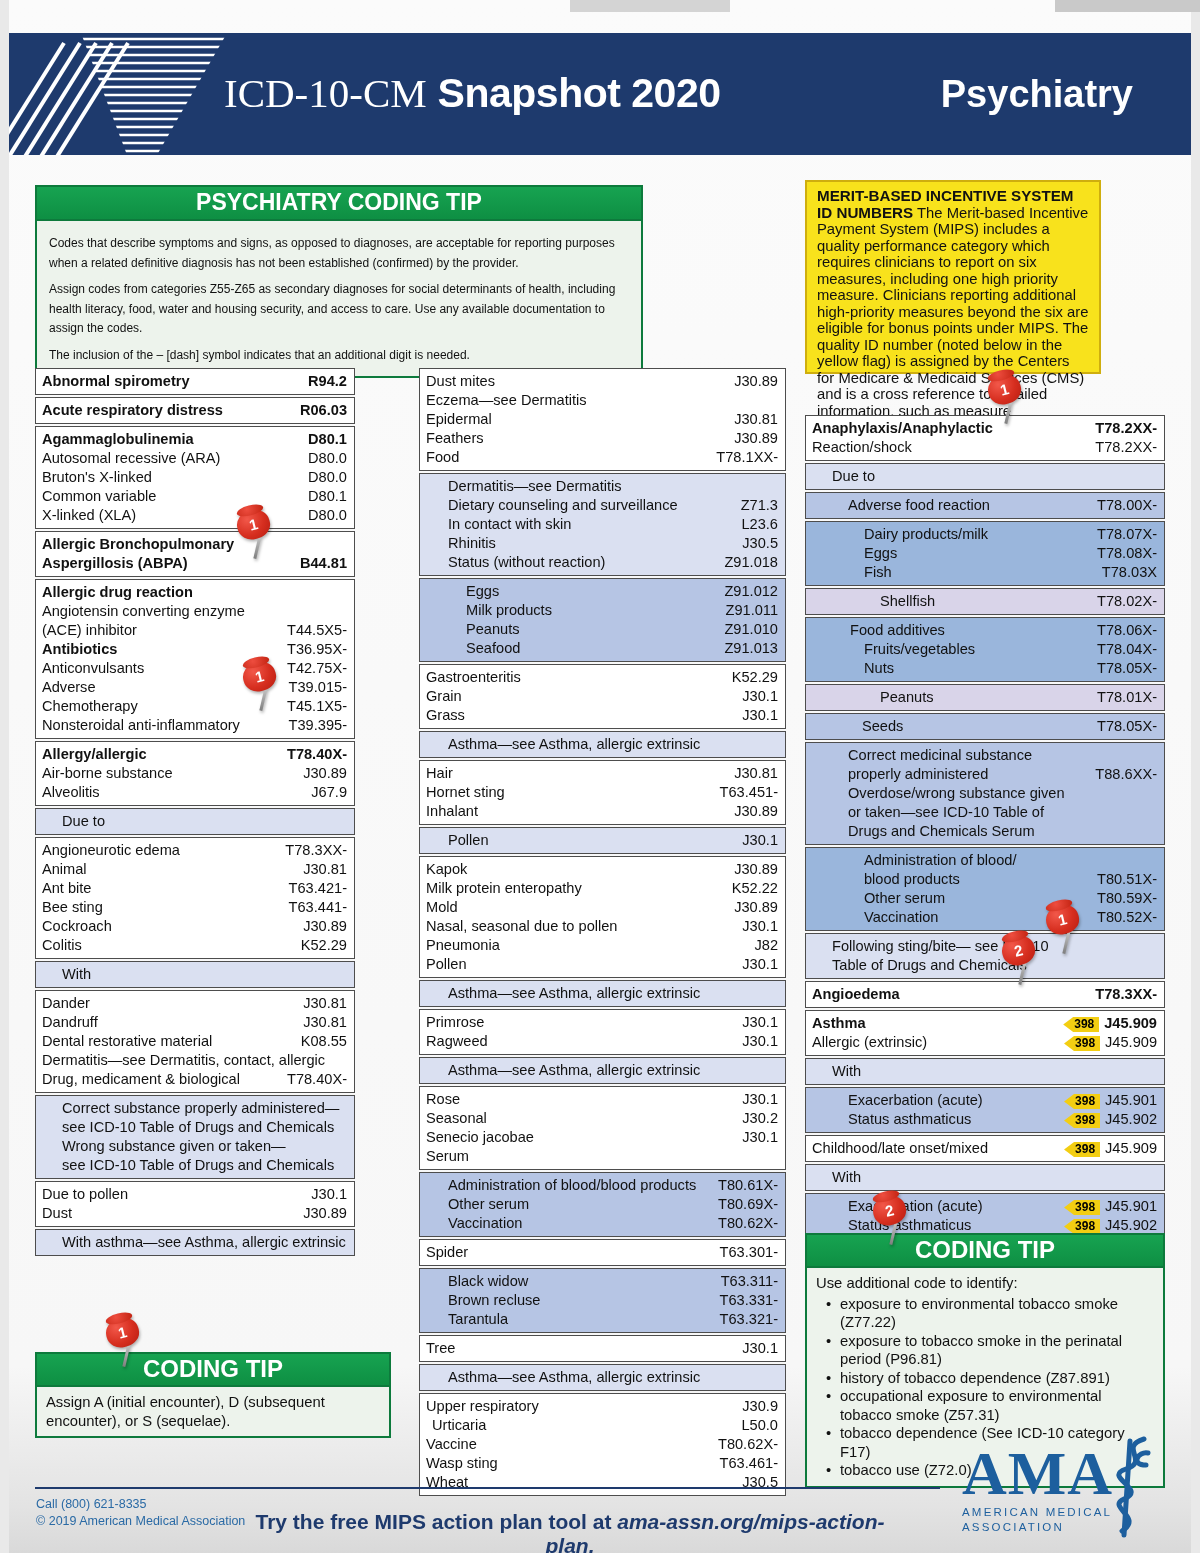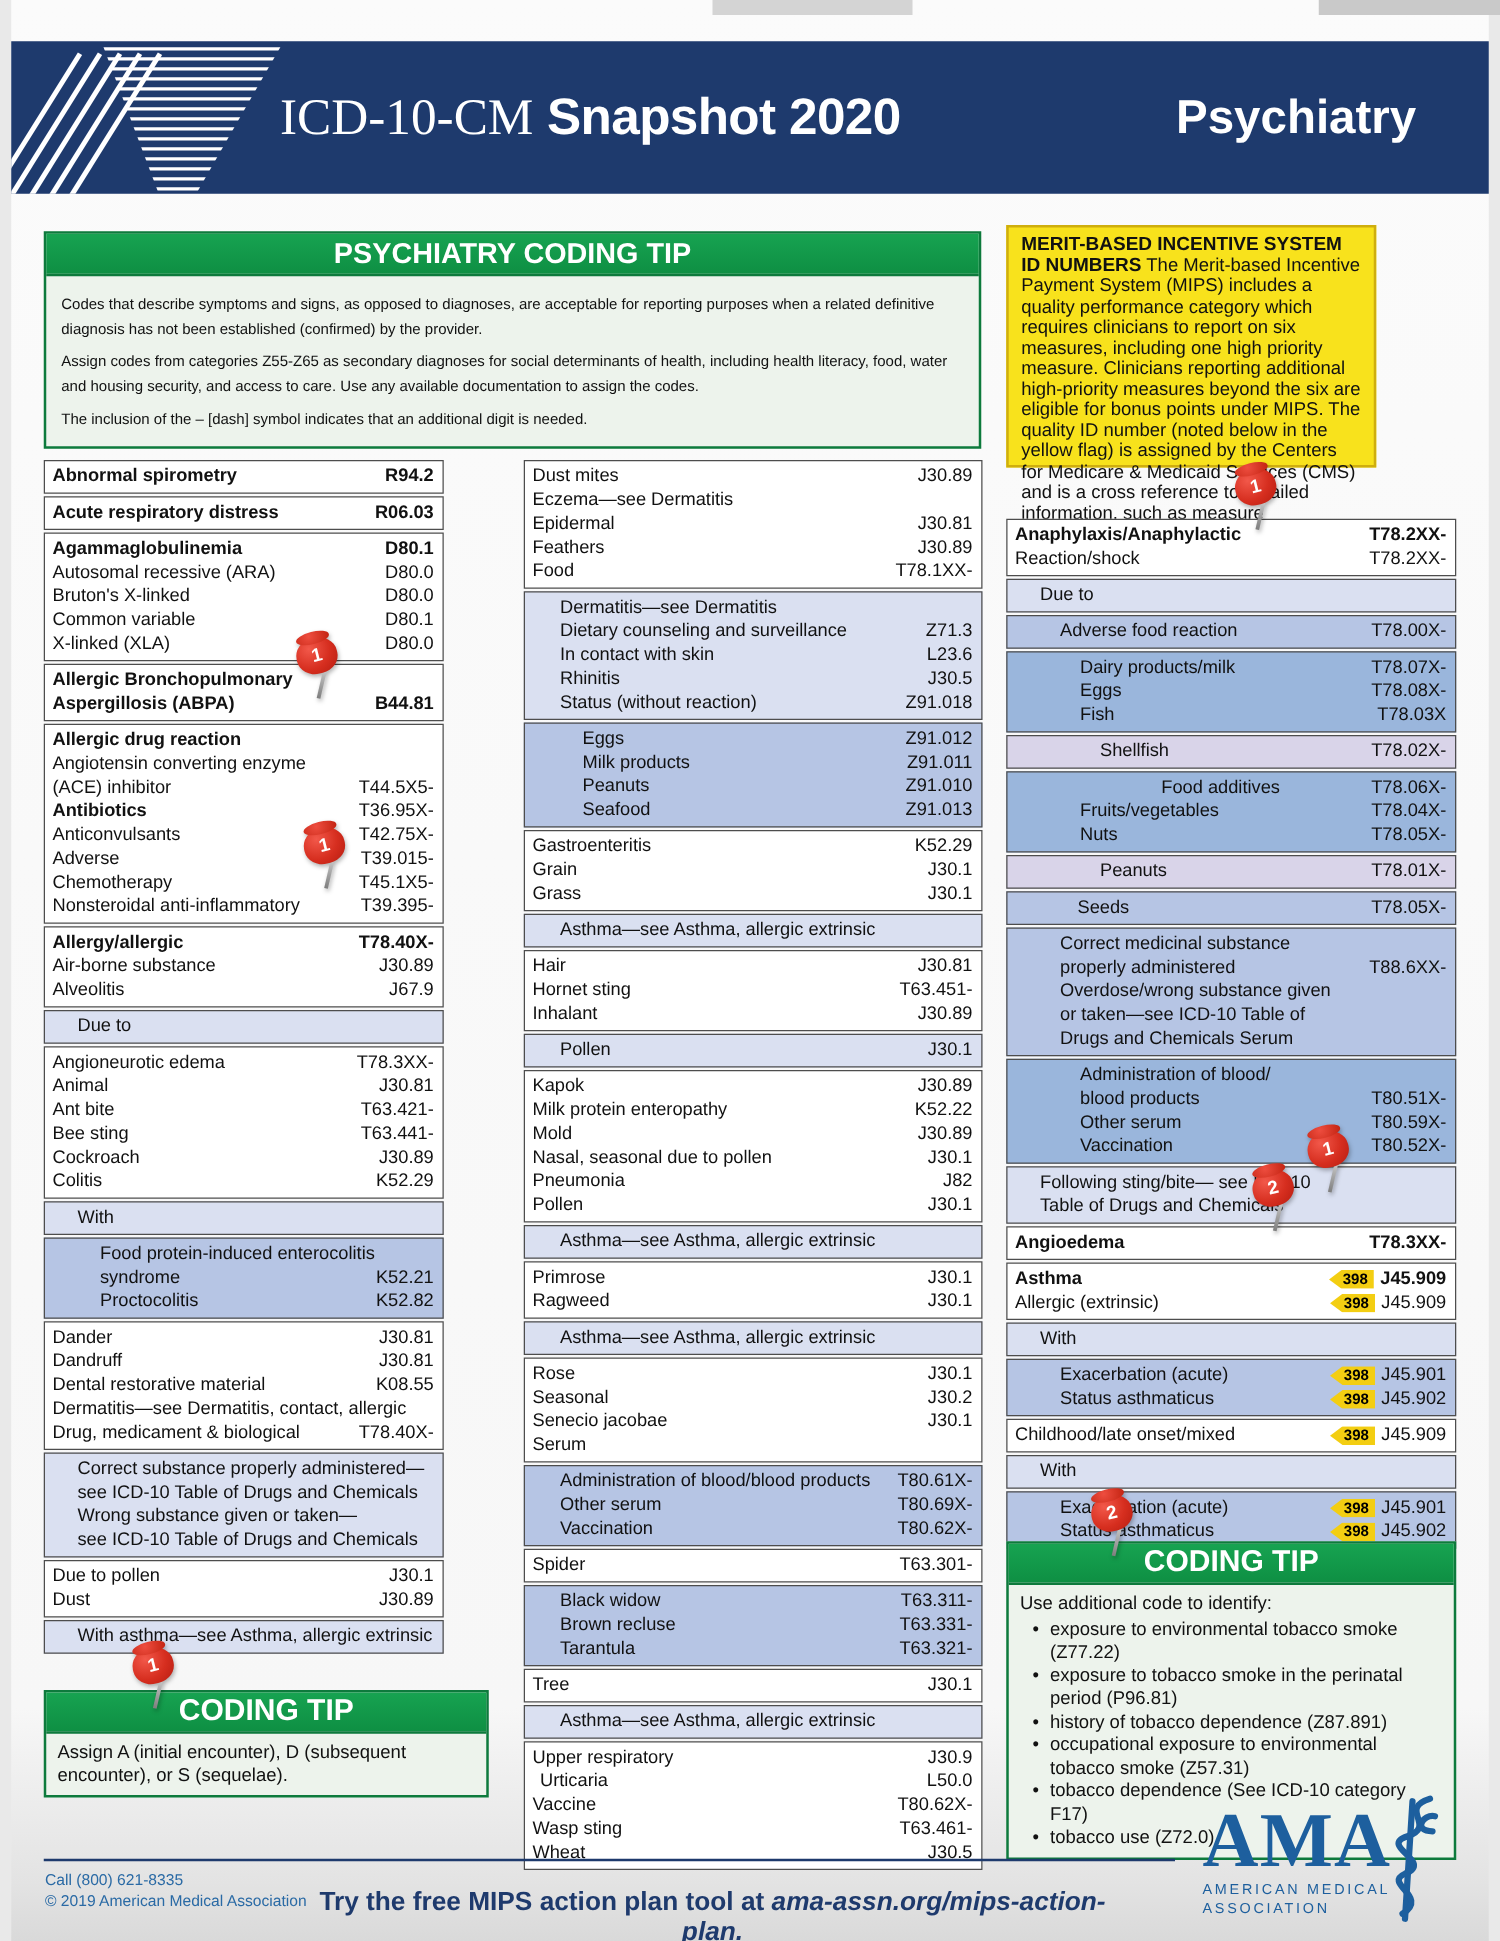--- a/index.html
+++ b/index.html
@@ -111,21 +111,21 @@
           <line x1="60" y1="102" x2="225" y2="102"></line>
             <line x1="60" y1="110" x2="225" y2="110"></line>
           <line x1="60" y1="118" x2="225" y2="118"></line>
         </g>
       </g>
     </svg>
     <div class="title"><span class="serif">ICD-10-CM</span><span class="bold"> Snapshot 2020</span></div>
     <div class="spec">Psychiatry</div>
   </div>
 
-  <div class="tipbox bigtip" style="left:35px;top:185px;width:750px;">
+  <div class="tipbox bigtip" style="left:35px;top:185px;width:608px;">
     <div class="tiphead">PSYCHIATRY CODING TIP</div>
     <div class="tipbody">
         <p>Codes that describe symptoms and signs, as opposed to diagnoses, are acceptable for reporting purposes when a related definitive diagnosis has not been established (confirmed) by the provider.</p>
         <p>Assign codes from categories Z55-Z65 as secondary diagnoses for social determinants of health, including health literacy, food, water and housing security, and access to care. Use any available documentation to assign the codes.</p>
         <p>The inclusion of the – [dash] symbol indicates that an additional digit is needed.</p>
       </div>
   </div>
 
   <div class="mips" style="left:805px;top:180px;width:296px;height:194px;">
     <span class="mtitle">MERIT-BASED INCENTIVE SYSTEM ID NUMBERS</span>
@@ -251,33 +251,20 @@
         <div class="row">
           <span class="lab" style="padding-left: 6px;">Colitis</span>
           <span class="code">K52.29</span>
         </div>
       </div>
       <div class="sec t1">
         <div class="row">
           <span class="lab" style="padding-left: 26px;">With</span>
         </div>
       </div>
-      <div class="sec t2">
-        <div class="row">
-          <span class="lab" style="padding-left: 44px;">Food protein-induced enterocolitis</span>
-        </div>
-        <div class="row">
-          <span class="lab" style="padding-left: 44px;">syndrome</span>
-          <span class="code">K52.21</span>
-        </div>
-        <div class="row">
-          <span class="lab" style="padding-left: 44px;">Proctocolitis</span>
-          <span class="code">K52.82</span>
-        </div>
-      </div>
       <div class="sec">
         <div class="row">
           <span class="lab" style="padding-left: 6px;">Dander</span>
           <span class="code">J30.81</span>
         </div>
         <div class="row">
           <span class="lab" style="padding-left: 6px;">Dandruff</span>
           <span class="code">J30.81</span>
         </div>
         <div class="row">
@@ -590,21 +577,21 @@
         </div>
       </div>
       <div class="sec lav">
         <div class="row">
           <span class="lab" style="padding-left: 74px;">Shellfish</span>
           <span class="code">T78.02X-</span>
         </div>
       </div>
       <div class="sec t3">
         <div class="row">
-          <span class="lab" style="padding-left: 58px; text-align: center;">Food additives</span>
+          <span class="lab" style="padding-left: 44px;">Food additives</span>
           <span class="code">T78.06X-</span>
         </div>
         <div class="row">
           <span class="lab" style="padding-left: 58px;">Fruits/vegetables</span>
           <span class="code">T78.04X-</span>
         </div>
         <div class="row">
           <span class="lab" style="padding-left: 58px;">Nuts</span>
           <span class="code">T78.05X-</span>
         </div>

